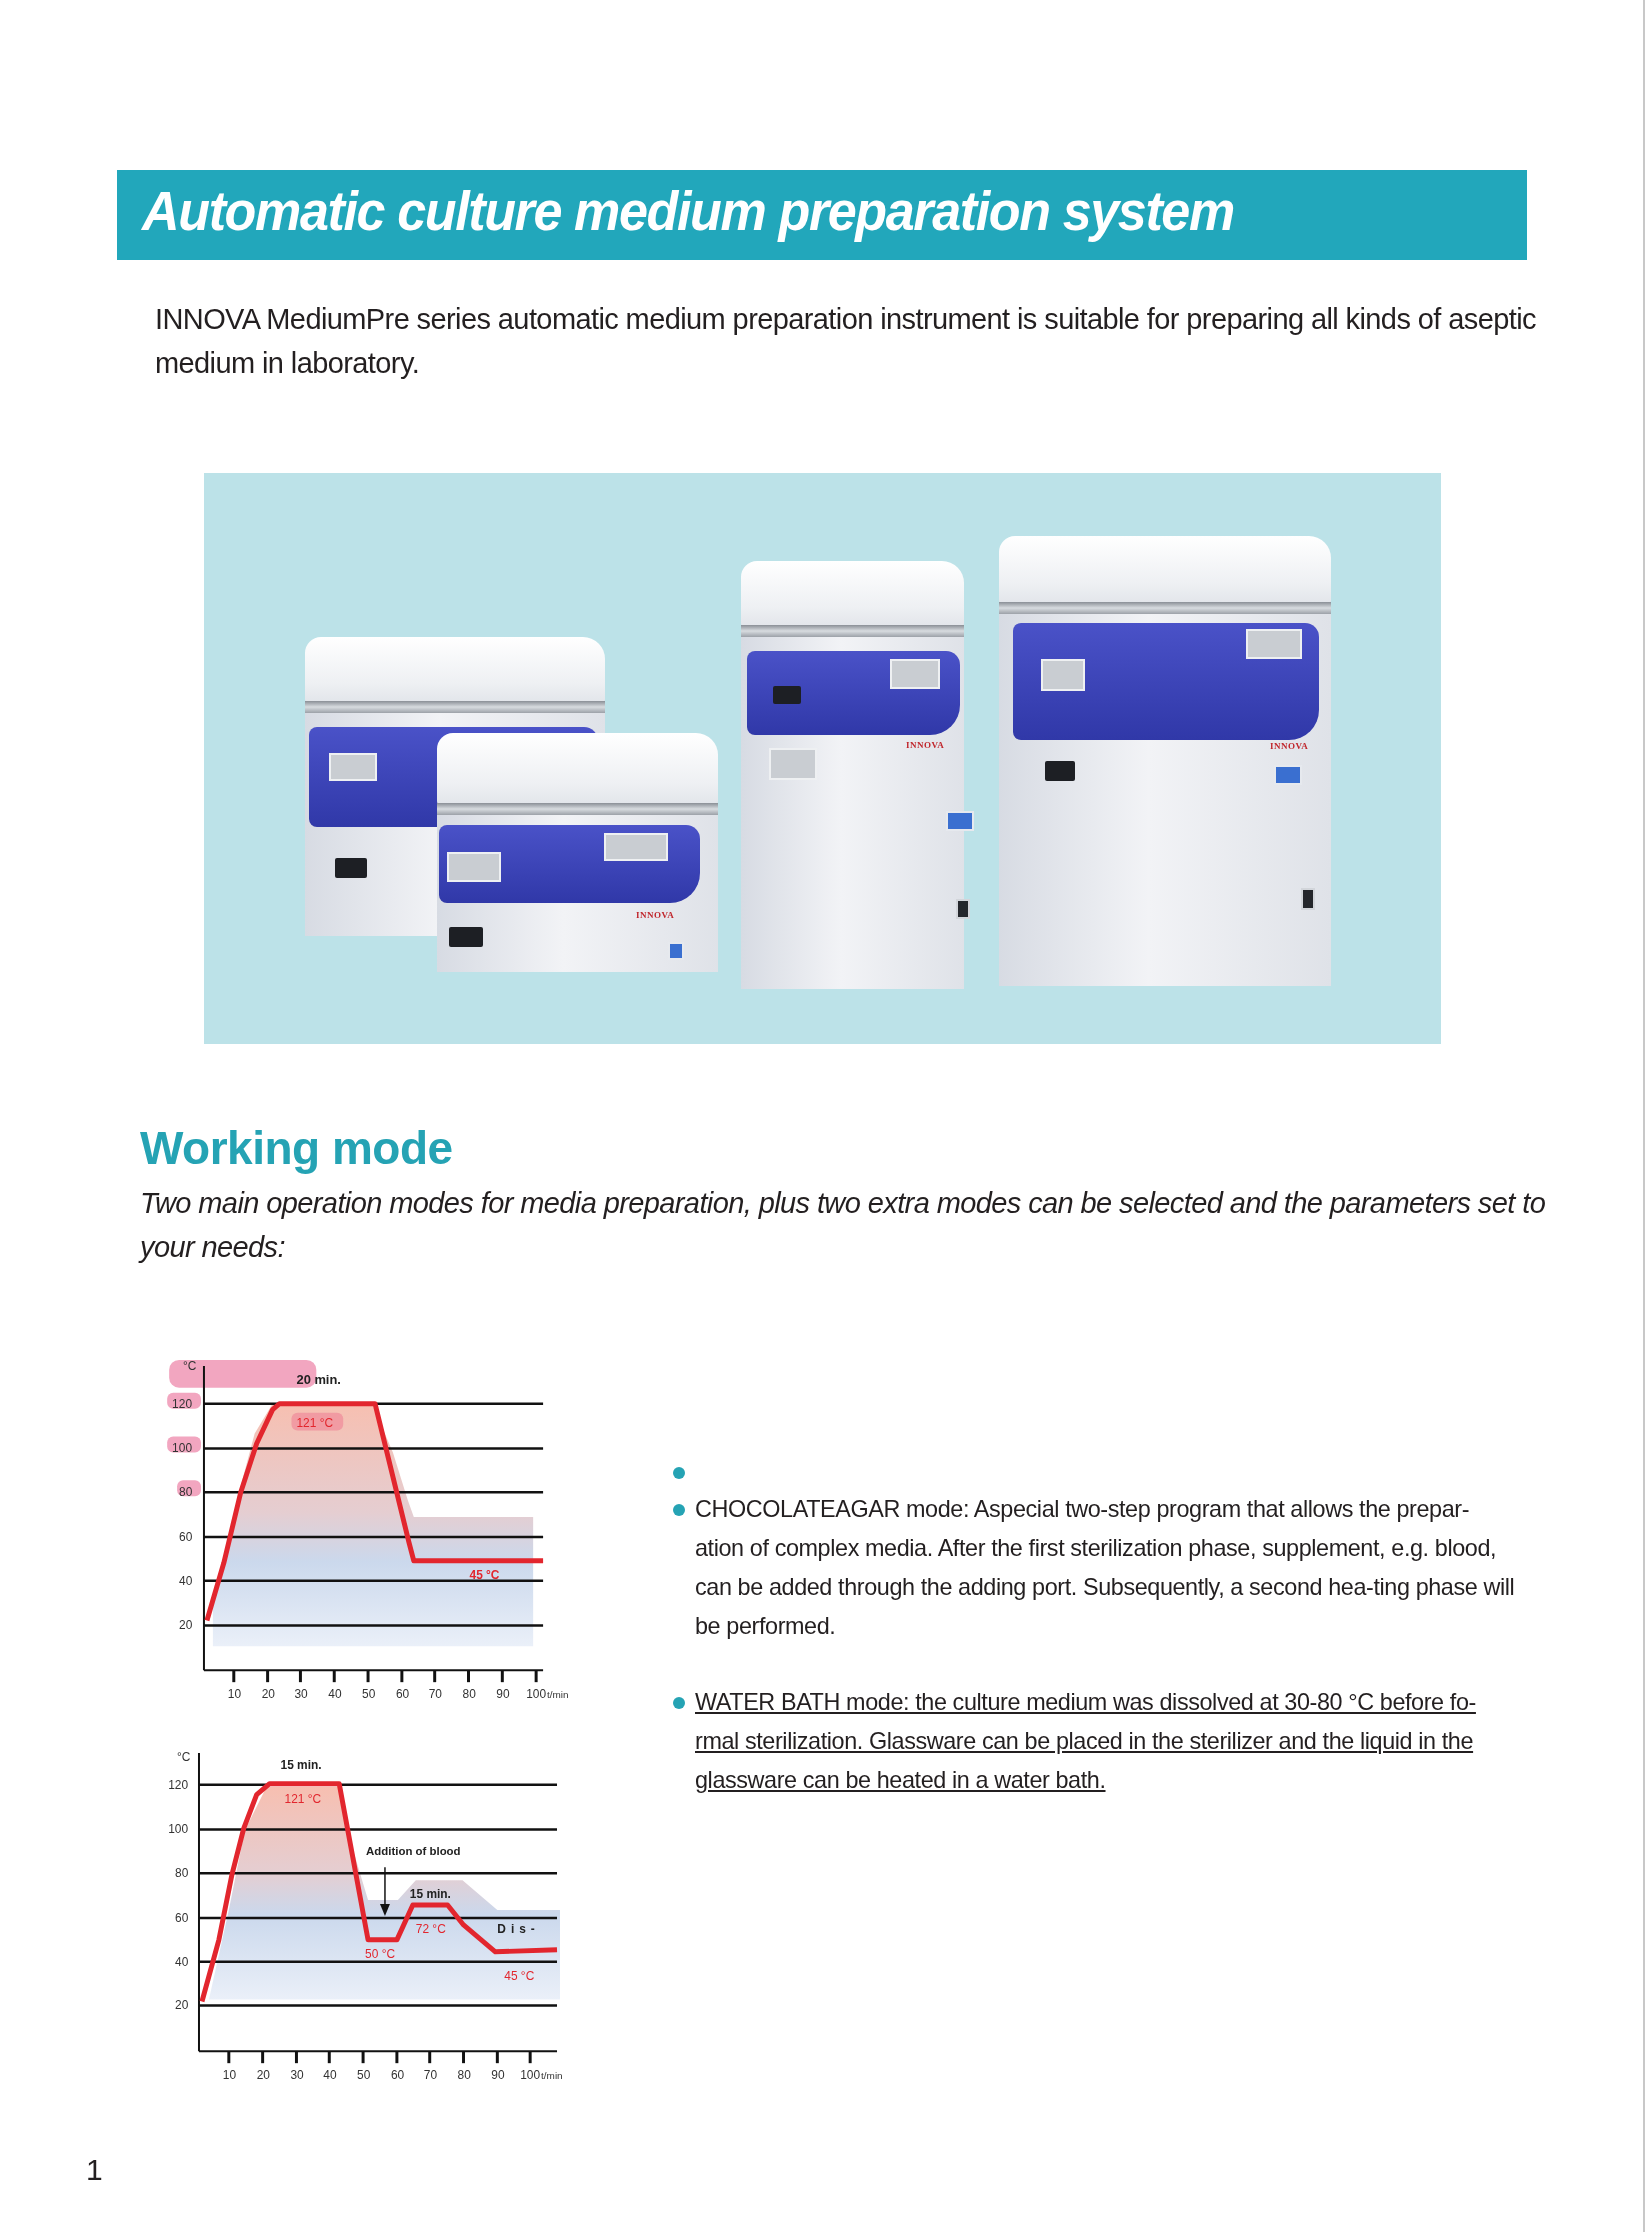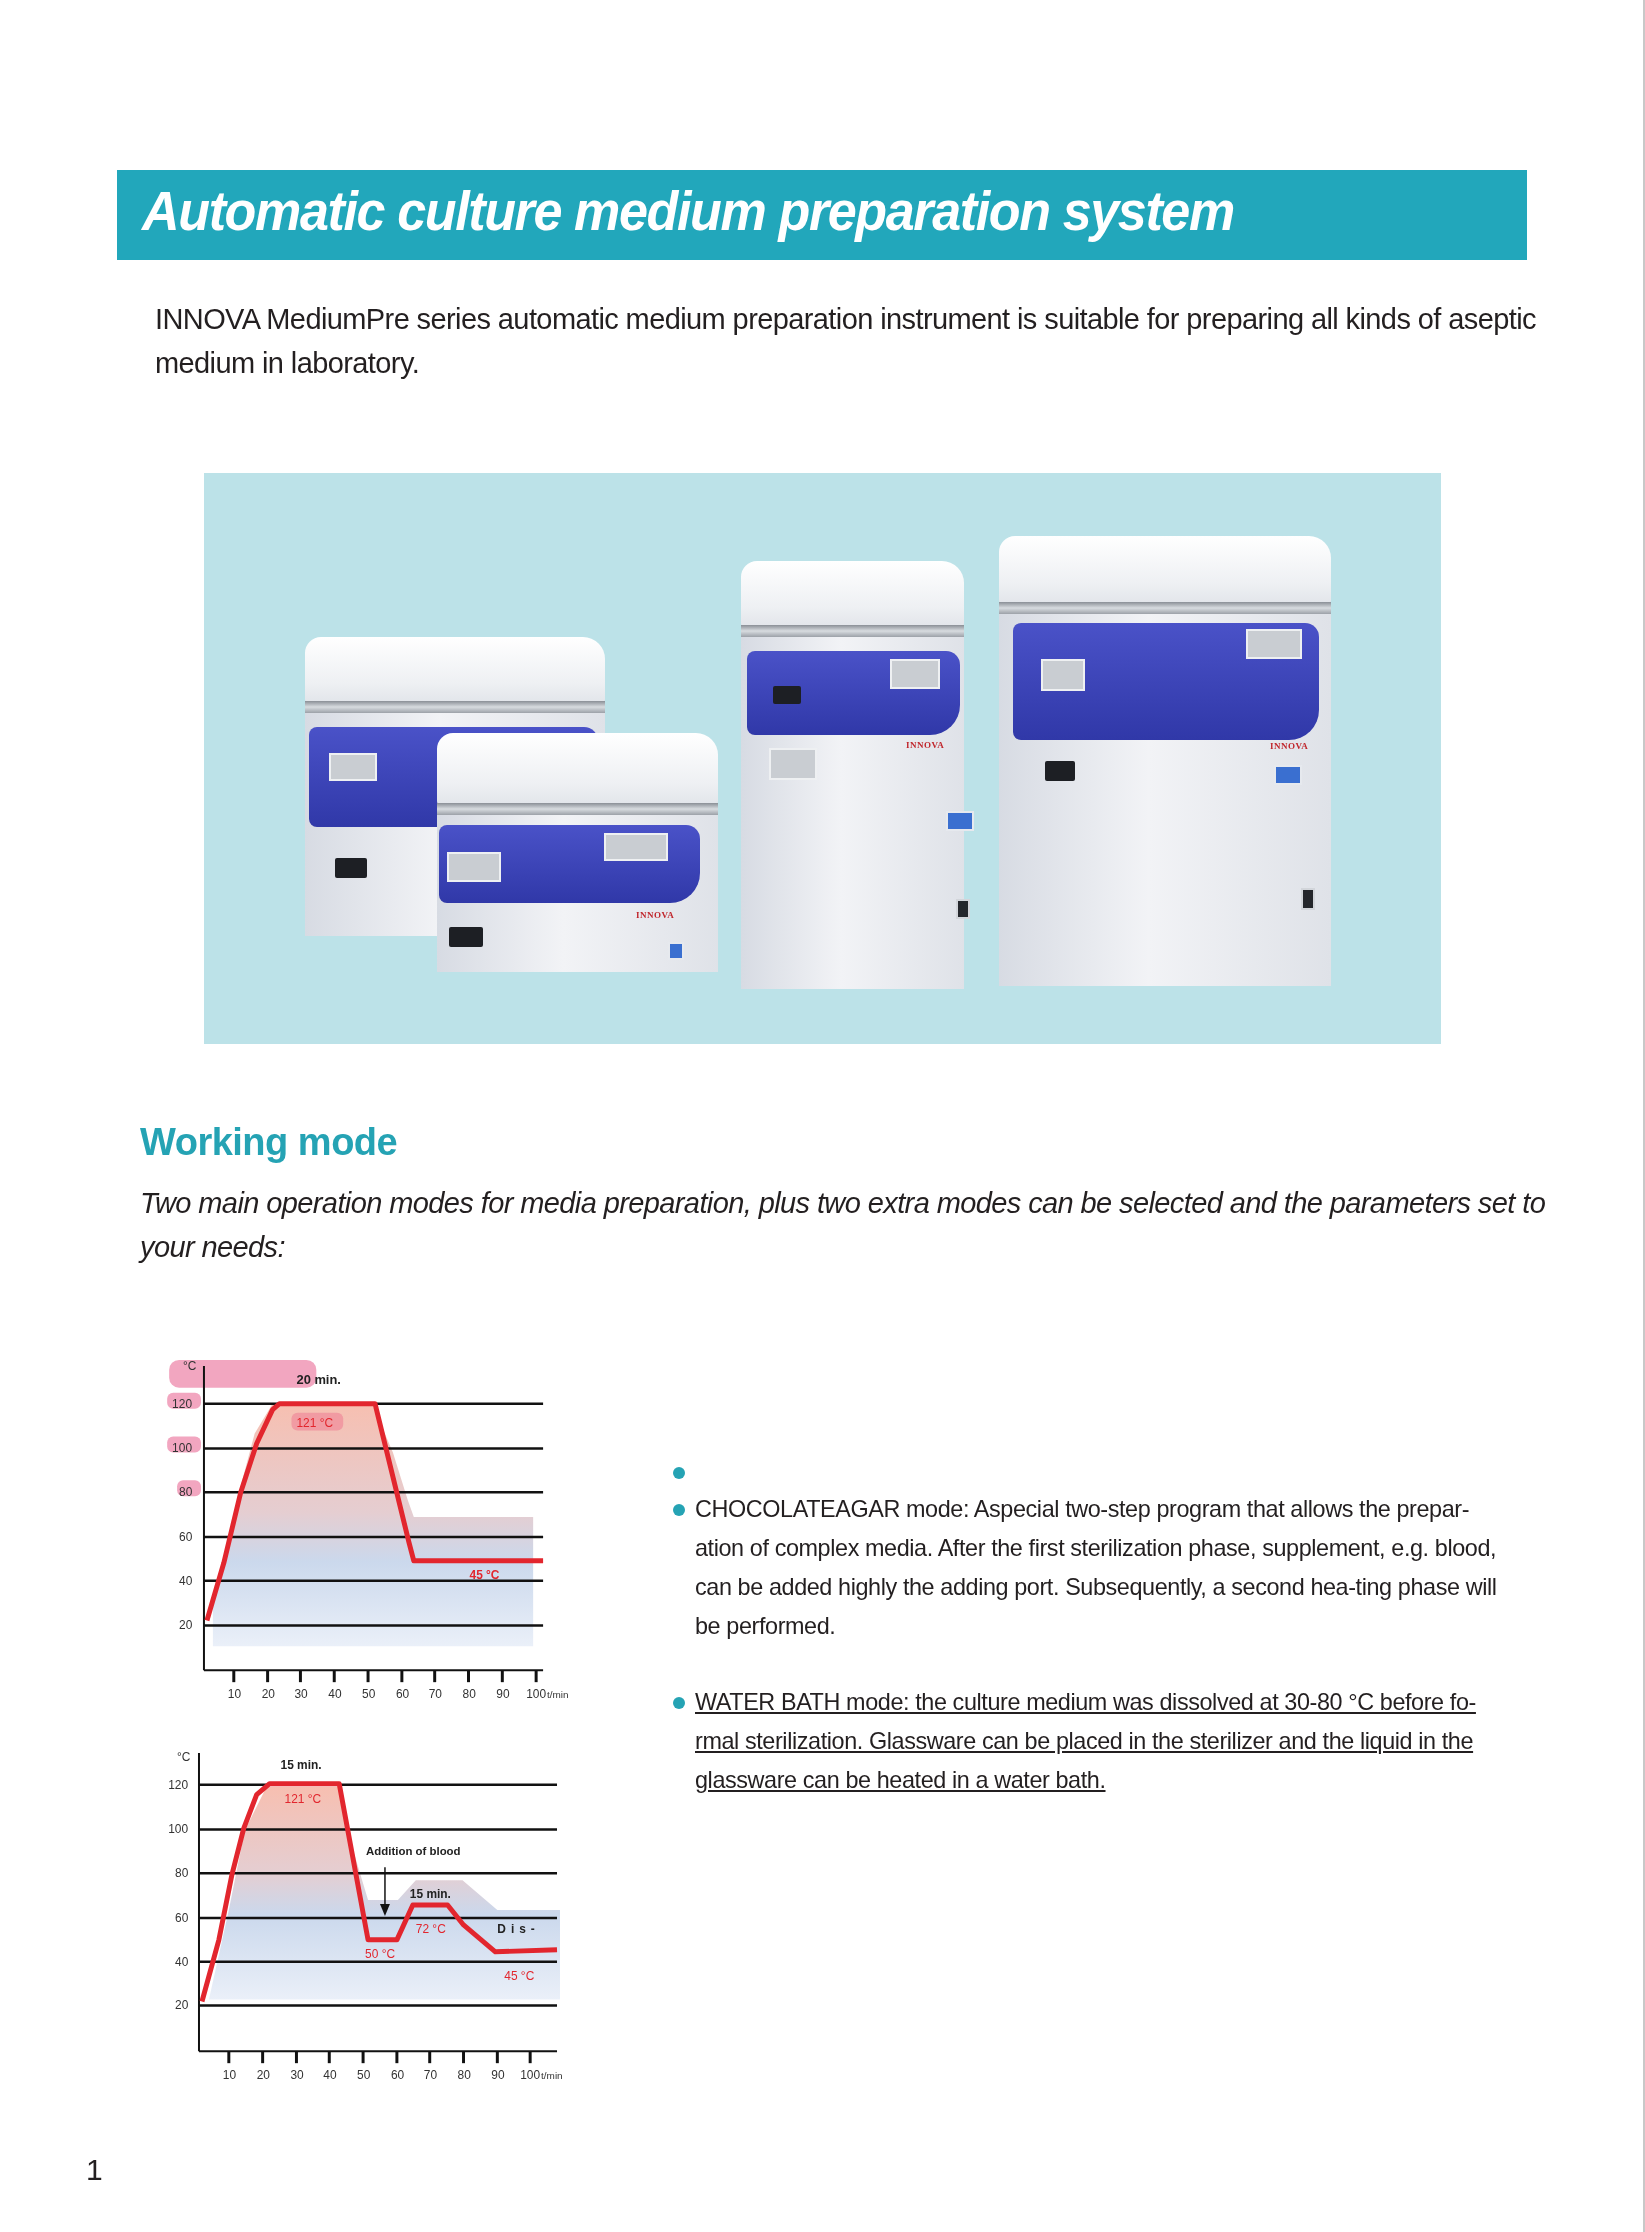--- a/index.html
+++ b/index.html
@@ -42,21 +42,21 @@
   }
   .screen { position: absolute; background: #c9cdd2; border: 2px solid #eef0f2; }
   .ctrl { position: absolute; background: #1d1f24; border-radius: 2px; }
   .breaker { position: absolute; background: #3a6fd0; border: 2px solid #e6e9ee; }
   .logo { position: absolute; font-family: "Liberation Serif", serif; font-weight: bold;
     font-size: 9px; color: #c0262c; letter-spacing: 0.5px; }
   .switch { position: absolute; background: #24262b; border: 2px solid #d2d5da; }
 
   .section-heading {
     position: absolute; left: 140px; top: 1121px; margin: 0;
-    font-size: 38px; font-weight: bold; color: #25a3b4; letter-spacing: -0.5px;
+    font-size: 46px; font-weight: bold; color: #25a3b4; letter-spacing: -0.5px;
   }
   .section-intro {
     position: absolute; left: 140px; top: 1181px; width: 1413px; margin: 0;
     font-size: 29px; line-height: 44px; color: #231f20; letter-spacing: -0.6px; font-style: italic;
   }
   .chart { position: absolute; }
   .chart svg { display: block; }
   .modes { position: absolute; left: 669px; top: 1453px; width: 846px; margin: 0; padding: 0; list-style: none; }
   .mode-item { position: relative; padding-left: 26px; font-size: 23.4px; line-height: 39px;
     color: #231f20; letter-spacing: -0.4px; }
@@ -269,21 +269,21 @@
     </g>
   </svg>
 </div>
 
 <ul class="modes">
   <li class="mode-item">
     <span class="bullet"></span>
   </li>
   <li class="mode-item">
     <span class="bullet"></span>
-    <span>CHOCOLATEAGAR mode: Aspecial two-step program that allows the prepar-ation of complex media. After the first sterilization phase, supplement, e.g. blood, can be added highly the adding port. Subsequently, a second hea-ting phase will be performed.</span>
+    <span>CHOCOLATEAGAR mode: Aspecial two-step program that allows the prepar-ation of complex media. After the first sterilization phase, supplement, e.g. blood, can be added through the adding port. Subsequently, a second hea-ting phase will be performed.</span>
   </li>
   <li class="mode-item" style="margin-top:37px;text-decoration:underline;">
     <span class="bullet"></span>
     <span>WATER BATH mode: the culture medium was dissolved at 30-80 °C before fo-rmal sterilization. Glassware can be placed in the sterilizer and the liquid in the glassware can be heated in a water bath.</span>
   </li>
 </ul>
 
 <div class="page-number">1</div>
 
 

